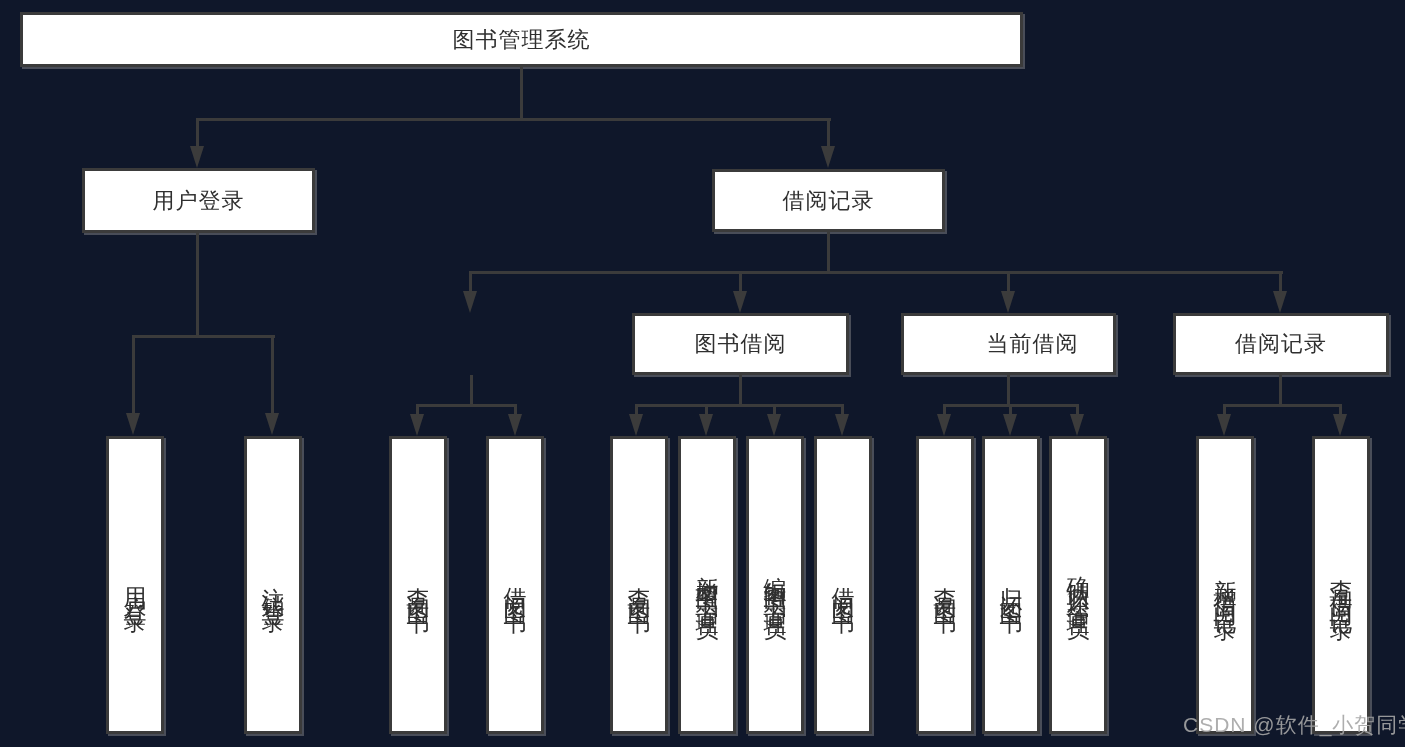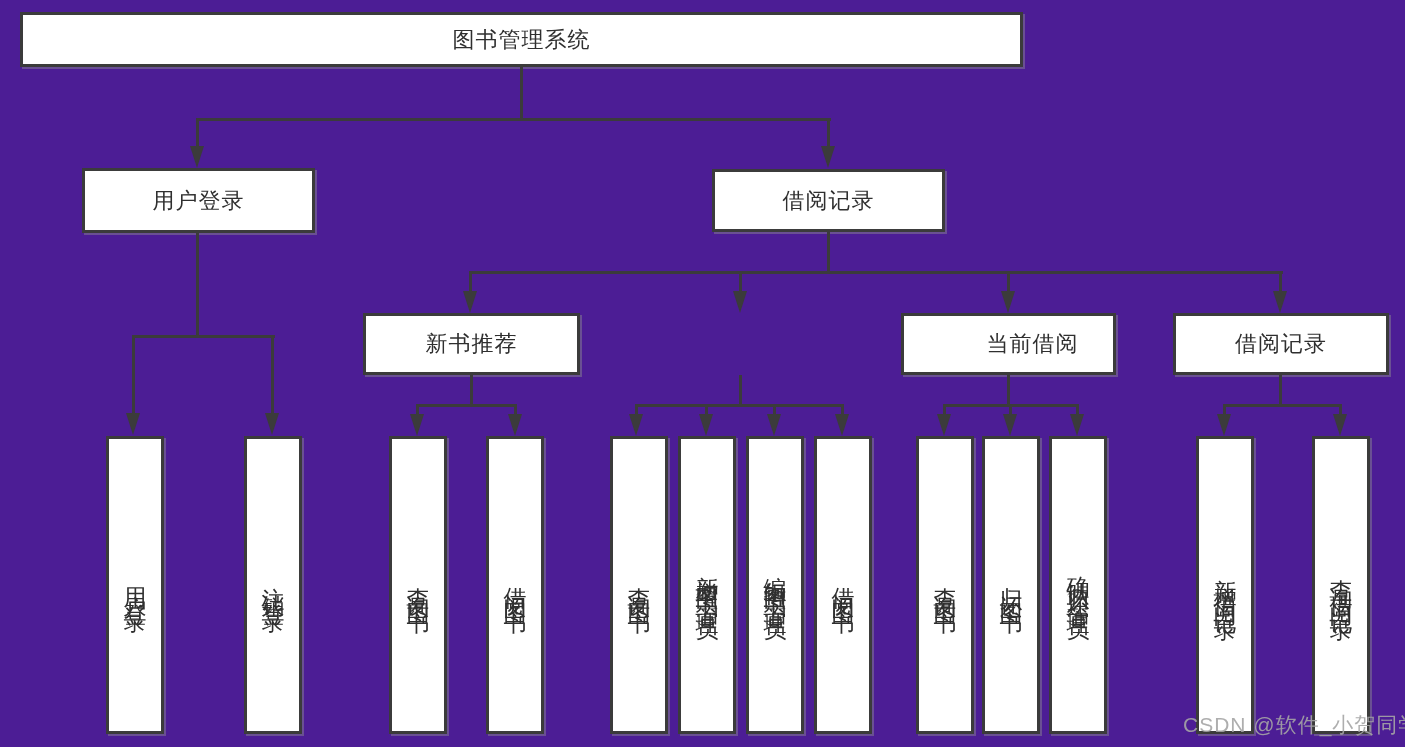--- a/index.html
+++ b/index.html
@@ -1,17 +1,17 @@
 <!DOCTYPE html>
 <html><head>
 <meta charset="utf-8">
 <style>
   html,body{margin:0;padding:0;background:#fff;}
   #stage{
-    position:relative;width:1405px;height:747px;background:#4c1d95;overflow:hidden;
+    position:relative;width:1405px;height:747px;background:#0f172a;overflow:hidden;
     font-family:"Liberation Sans","DejaVu Sans",sans-serif;color:#2f2f2f;
   }
   .box{
     position:absolute;box-sizing:border-box;background:#ffffff;
     border:3px solid #3b3b3b;box-shadow:2px 2px 0 rgba(145,145,145,.45);
     display:flex;align-items:center;justify-content:center;
     font-size:22px;letter-spacing:1px;white-space:nowrap;
   }
   .vbox{
     writing-mode:vertical-rl;text-orientation:mixed;
@@ -55,21 +55,21 @@
   <div class="h" style="left:469px;top:271px;width:814px;"></div>
   <div class="v" style="left:469px;top:271px;height:24px;"></div>
   <div class="a" style="left:463px;top:291px;"></div>
   <div class="v" style="left:739px;top:271px;height:24px;"></div>
   <div class="a" style="left:733px;top:291px;"></div>
   <div class="v" style="left:1007px;top:271px;height:24px;"></div>
   <div class="a" style="left:1001px;top:291px;"></div>
   <div class="v" style="left:1279px;top:271px;height:24px;"></div>
   <div class="a" style="left:1273px;top:291px;"></div>
 
-  <div class="box" style="left:363px;top:313px;width:217px;height:62px;">新书推荐</div>
+  <div class="box" style="left:632px;top:313px;width:217px;height:62px;">图书借阅</div>
   <div class="box" style="left:901px;top:313px;width:215px;height:62px;padding-left:48px;">当前借阅</div>
   <div class="box" style="left:1173px;top:313px;width:216px;height:62px;">借阅记录</div>
 
   <div class="v" style="left:470px;top:375px;height:31px;"></div>
   <div class="h" style="left:417px;top:404px;width:100px;"></div>
   <div class="v" style="left:416px;top:404px;height:13px;"></div>
   <div class="a" style="left:410px;top:414px;"></div>
   <div class="v" style="left:514px;top:404px;height:13px;"></div>
   <div class="a" style="left:508px;top:414px;"></div>
 

